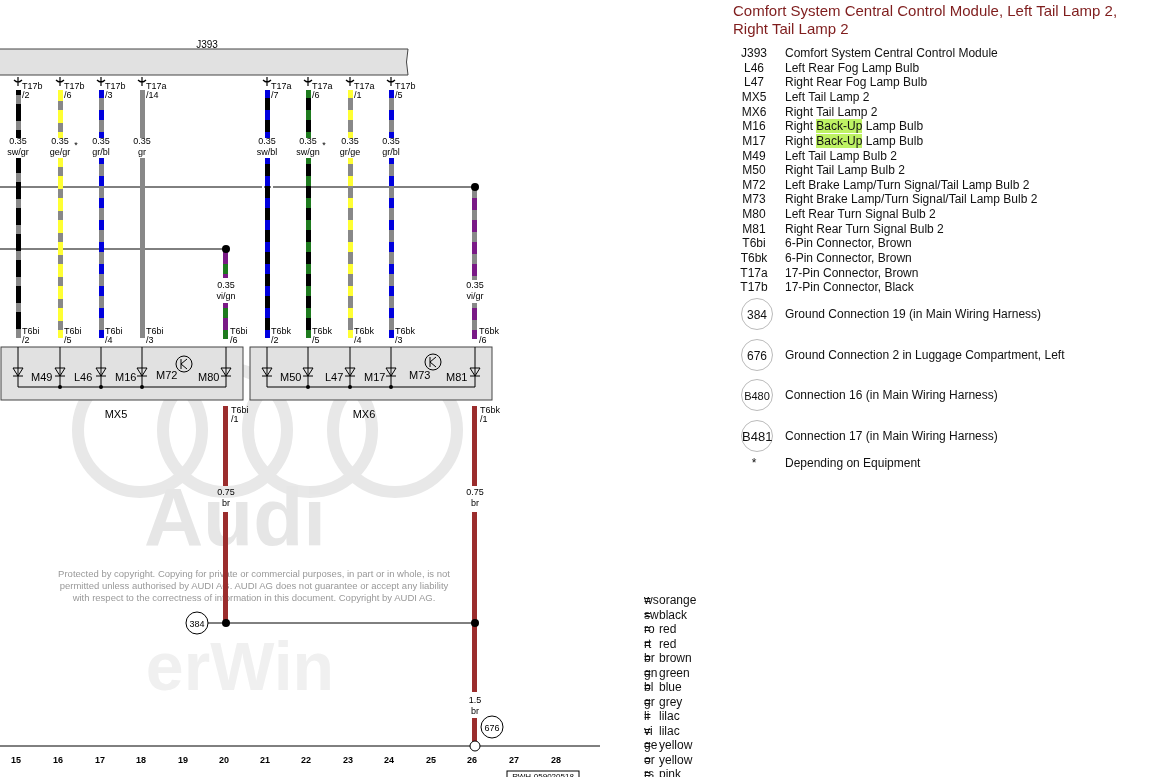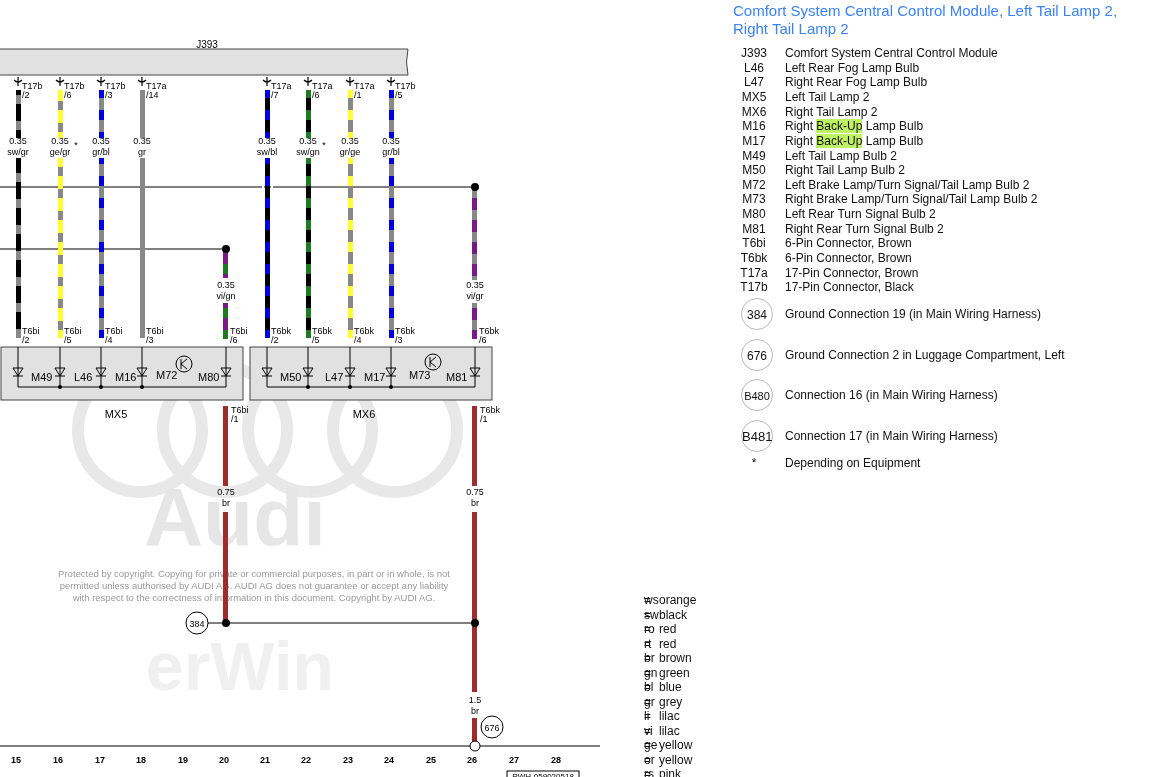--- a/index.html
+++ b/index.html
@@ -1,19 +1,19 @@
 <!DOCTYPE html>
 <html><head>
 <meta charset="utf-8">
 <style>
   html, body { margin:0; padding:0; background:#fff; }
   body { width:1153px; height:777px; position:relative; overflow:hidden; font-family:"Liberation Sans", sans-serif; color:#111; }
   #diagram { position:absolute; left:0; top:0; width:600px; height:777px; }
   .legend { position:absolute; left:733px; top:0; width:420px; }
-  .legend-title { font-size:15px; line-height:18px; margin-top:2px; color:#3b82f6; }
+  .legend-title { font-size:15px; line-height:18px; margin-top:2px; color:#7f1d1d; }
   .legend-list { position:absolute; left:0; top:46px; width:420px; }
   .lg-row { position:absolute; left:0; font-size:12px; line-height:14px; height:14px; white-space:nowrap; }
   .lg-code { position:absolute; left:0; width:42px; text-align:center; }
   .lg-desc { position:absolute; left:52px; }
   .hl { background:#bef264; }
   .lg-circle { position:absolute; left:8px; width:32px; height:32px; border:1px solid #bbb; border-radius:50%; text-align:center; line-height:32px; font-size:12px; box-sizing:border-box; }
   .colors { position:absolute; left:612px; top:593px; }
   .c-row { position:absolute; left:0; font-size:12px; line-height:14px; white-space:nowrap; }
   .c-code { position:absolute; left:10px; width:30px;margin-left:22px; }
   .c-eq { position:absolute; left:32px; }

